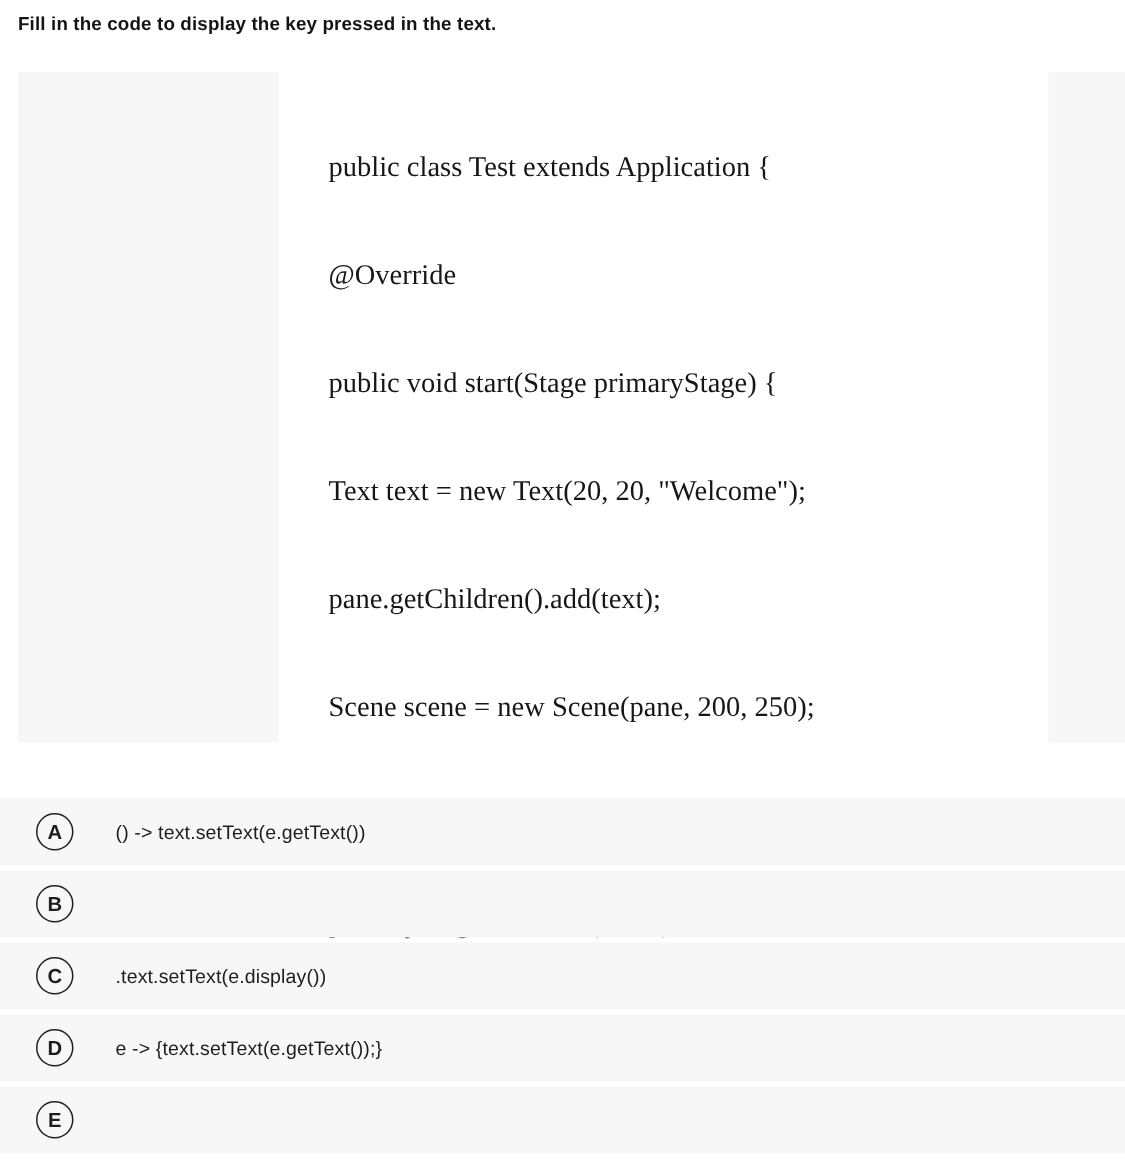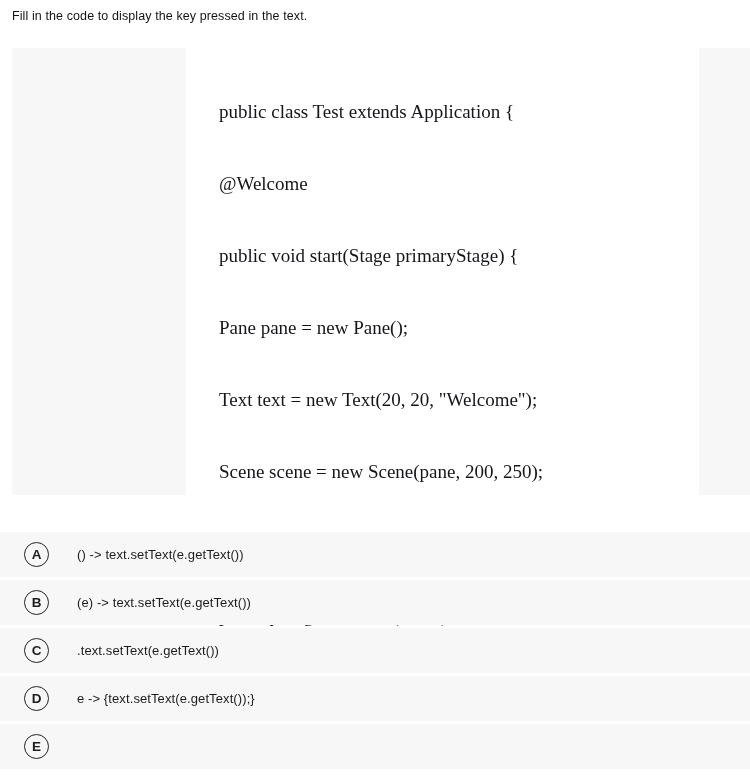--- a/index.html
+++ b/index.html
@@ -15,21 +15,21 @@
     color: #1a1a1a;
     overflow: hidden;
   }
 
   
   #question-prompt {
     position: absolute;
     left: 12px;
     top: 7px;
     font-size: 12.5px;
-    font-weight: normal;
+    font-weight: bold;
     letter-spacing: 0.1px;
     color: #141414;
     line-height: 18px;
     white-space: nowrap;
   }
 
   
   #code-figure {
     position: absolute;
     left: 0;
@@ -108,24 +108,24 @@
 <body>
 
 <div id="question-prompt">Fill in the code to display the key pressed in the text.</div>
 
 <div id="code-figure">
   <div class="figure-pad" id="figure-pad-left"></div>
   <div class="figure-pad" id="figure-pad-right"></div>
 
   <div id="code-block">
     <div class="code-line">public class Test extends Application {</div>
-    <div class="code-line">@Welcome</div>
+    <div class="code-line">@Override</div>
     <div class="code-line">public void start(Stage primaryStage) {</div>
-    <div class="code-line">Pane pane = new Pane();</div>
     <div class="code-line">Text text = new Text(20, 20, "Welcome");</div>
+    <div class="code-line">pane.getChildren().add(text);</div>
     <div class="code-line">Scene scene = new Scene(pane, 200, 250);</div>
     <div class="code-line">primaryStage.setTitle("Test");</div>
     <div class="code-line">primaryStage.setScene(scene);</div>
     <div class="code-line">primaryStage.show();</div>
     
     
     
     
     
     
@@ -135,25 +135,24 @@
   </div>
 </div>
 
 <div id="options-list">
   <div class="option-row">
     <div class="option-badge">A</div>
     <div class="option-text">() -&gt; text.setText(e.getText())</div>
   </div>
   <div class="option-row">
     <div class="option-badge">B</div>
-    <div class="option-text">(e) -&gt; text.setText(e.getText())</div>
   </div>
   <div class="option-row">
     <div class="option-badge">C</div>
-    <div class="option-text">.text.setText(e.getText())</div>
+    <div class="option-text">.text.setText(e.display())</div>
   </div>
   <div class="option-row">
     <div class="option-badge">D</div>
     <div class="option-text">e -&gt; {text.setText(e.getText());}</div>
   </div>
   <div class="option-row">
     <div class="option-badge">E</div>
   </div>
 </div>
 

